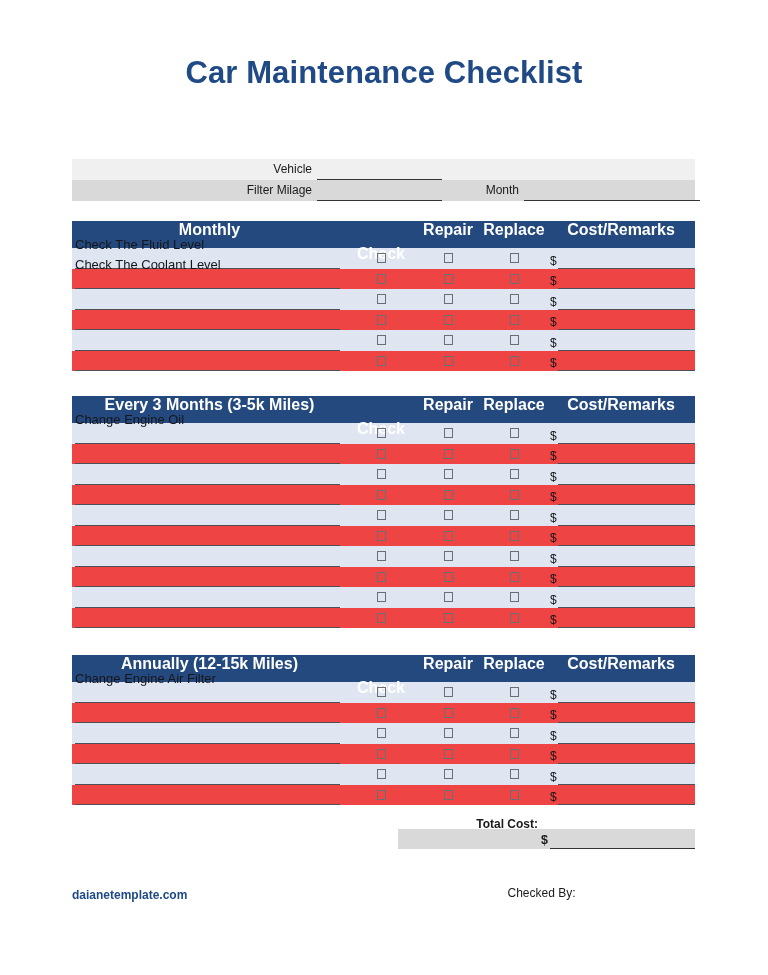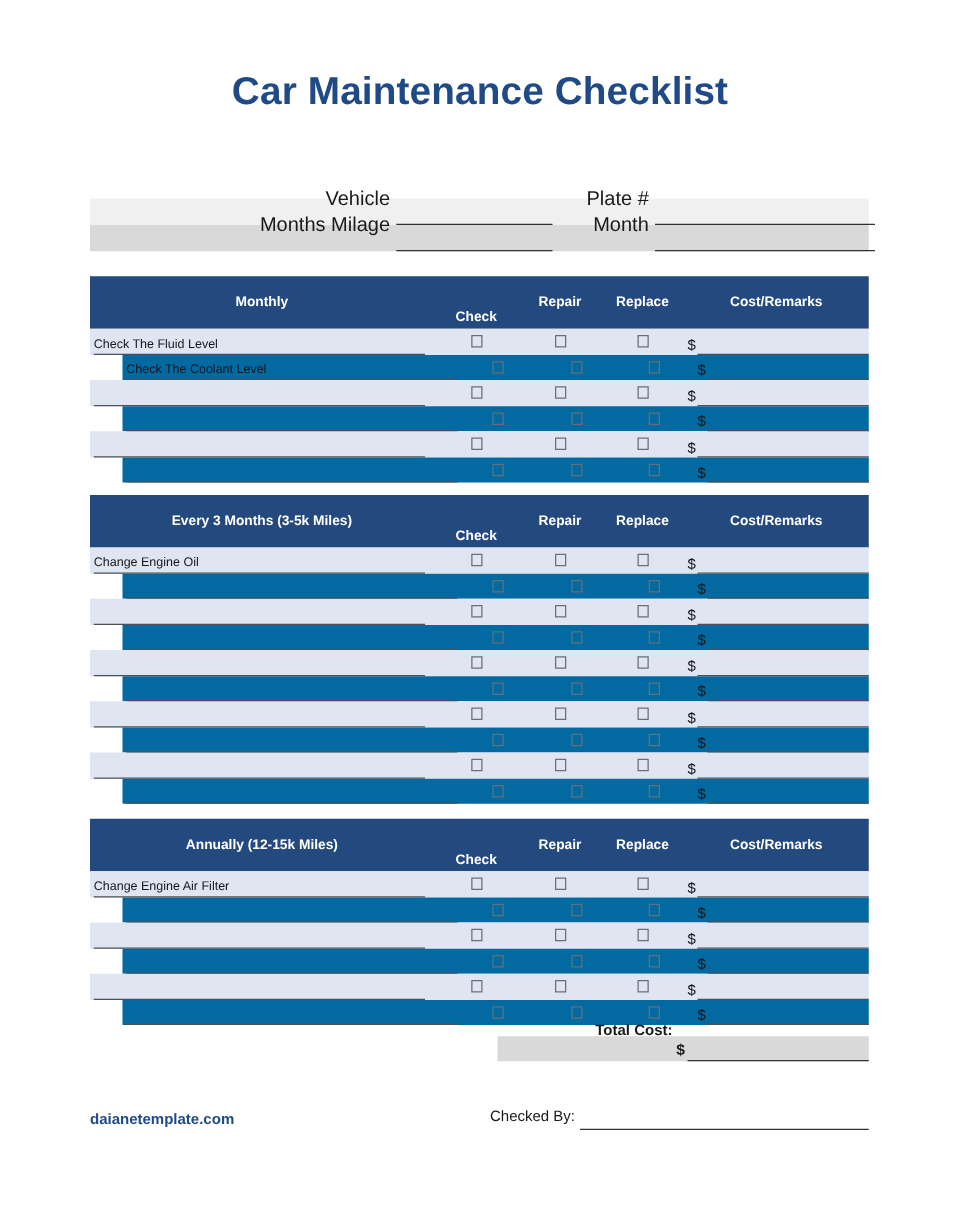--- a/index.html
+++ b/index.html
@@ -49,24 +49,24 @@
   }
   .info-row.r1 { background: #f0f0f0; }
   .info-row.r2 { background: #d9d9d9; }
 
   .info-cell {
     display: flex;
     align-items: flex-end;
     height: 21px;
   }
   .info-label {
-    font-size: 16px;
+    font-size: 12px;
     text-align: right;
     padding-right: 5px;
-    padding-bottom: 14px;
+    padding-bottom: 4px;
     line-height: 13px;
     white-space: nowrap;
     color: #1a1a1a;
   }
   .info-line {
     border-bottom: 1.3px solid #333333;
     height: 19px;
   }
   .cell-vehicle .info-label { width: 240px; }
   .cell-vehicle .info-line  { width: 125px; }
@@ -75,53 +75,53 @@
 
   
   .section {
     position: absolute;
     left: 72px;
     width: 623px;
   }
   .sec-head {
     display: flex;
     background: #24497e;
-    height: 42px;
-    align-items: center;
+    height: 27px;
+    align-items: flex-start;
     color: #ffffff;
-    font-size: 11px;
+    font-size: 16px;
     font-weight: bold;
   }
   .sec-head .c-name    { width: 275px; text-align: center; }
   .sec-head .c-check   { width: 68px;  text-align: center; margin-top: 24px; }
   .sec-head .c-repair  { width: 66px;  text-align: center; }
   .sec-head .c-replace { width: 66px;  text-align: center; }
   .sec-head .c-cost    { width: 148px; text-align: center; }
 
   .row {
     display: flex;
     height: 20.5px;
     align-items: stretch;
   }
   .row.odd  { background: #dfe6f2; }
-  .row.even { background: #0369a1; margin-left: 26px; }
+  .row.even { background: #ef4444; }
 
   .cell-name {
     width: 275px;
     display: flex;
     align-items: flex-end;
     box-sizing: border-box;
     padding-left: 3px;
   }
   .cell-name .nm-line {
     width: 265px;
     border-bottom: 1.3px solid #4d5157;
-    font-size: 10px;
+    font-size: 13px;
     line-height: 13px;
-    padding-bottom: 1px;
+    padding-bottom: 17px;
     white-space: nowrap;
     overflow: hidden;
     color: #16161a;
   }
 
   .cell-box {
     display: flex;
     align-items: center;
     justify-content: center;
   }
@@ -199,21 +199,22 @@
     font-size: 12px;
     font-weight: bold;
     color: #1f4a86;
   }
   .footer-check {
     position: absolute;
     left: 392px;
     top: 886px;
     width: 303px;
     display: flex;
-    align-items: flex-start;
+    align-items: center;
+    flex-direction: column;
   }
   .footer-check .fc-label {
     font-size: 12px;
     line-height: 14px;
     padding-right: 4px;
     padding-bottom: 2px;
     white-space: nowrap;
   }
   .footer-check .fc-line {
     flex: 1;
@@ -227,28 +228,24 @@
 <div class="page">
 
   <div class="title">Car Maintenance Checklist</div>
 
   <div class="info-block">
     <div class="info-row r1">
       <div class="info-cell cell-vehicle">
         <div class="info-label">Vehicle</div>
         <div class="info-line"></div>
       </div>
-      <div class="info-cell cell-plate">
-        <div class="info-label">Plate #</div>
-        <div class="info-line"></div>
-      </div>
     </div>
     <div class="info-row r2">
       <div class="info-cell cell-vehicle">
-        <div class="info-label">Months Milage</div>
+        <div class="info-label">Filter Milage</div>
         <div class="info-line"></div>
       </div>
       <div class="info-cell cell-plate">
         <div class="info-label">Month</div>
         <div class="info-line"></div>
       </div>
     </div>
   </div>
 
   <div id="sections-host">

